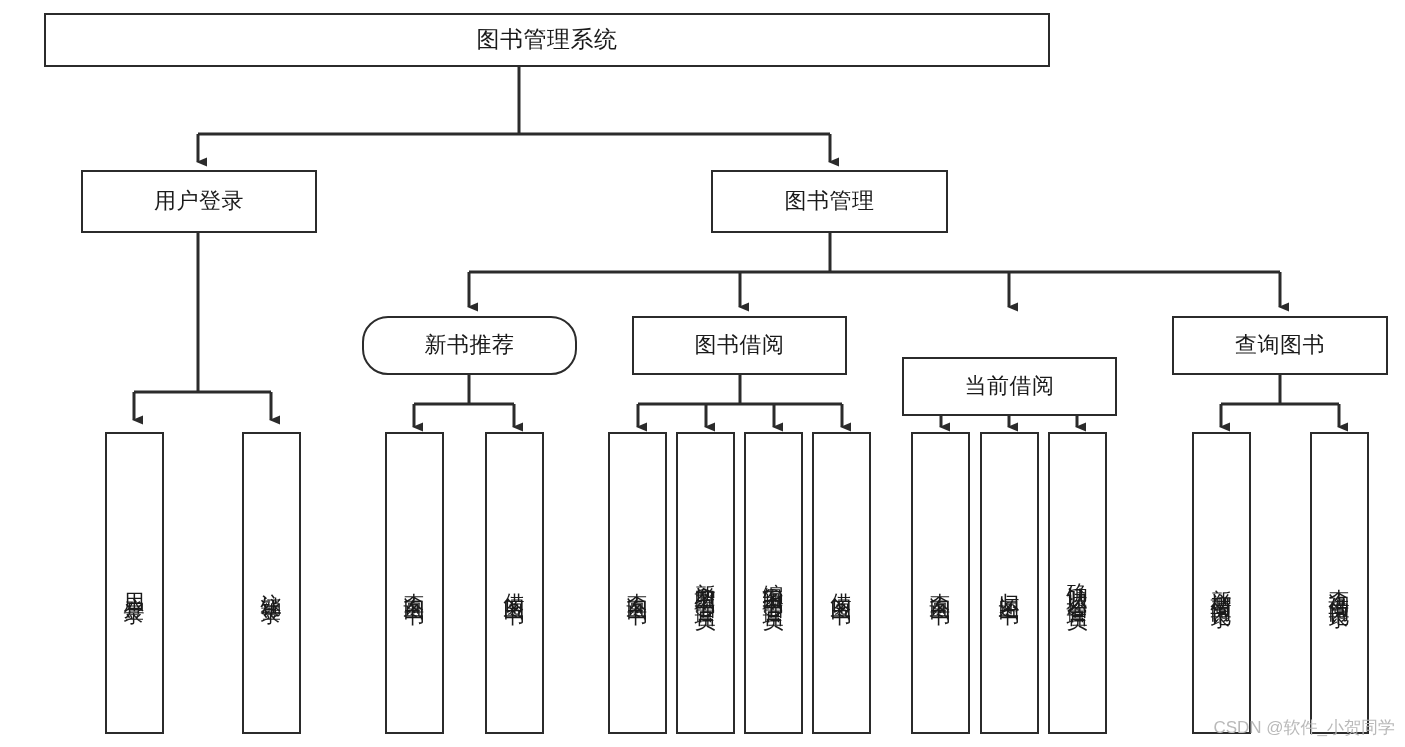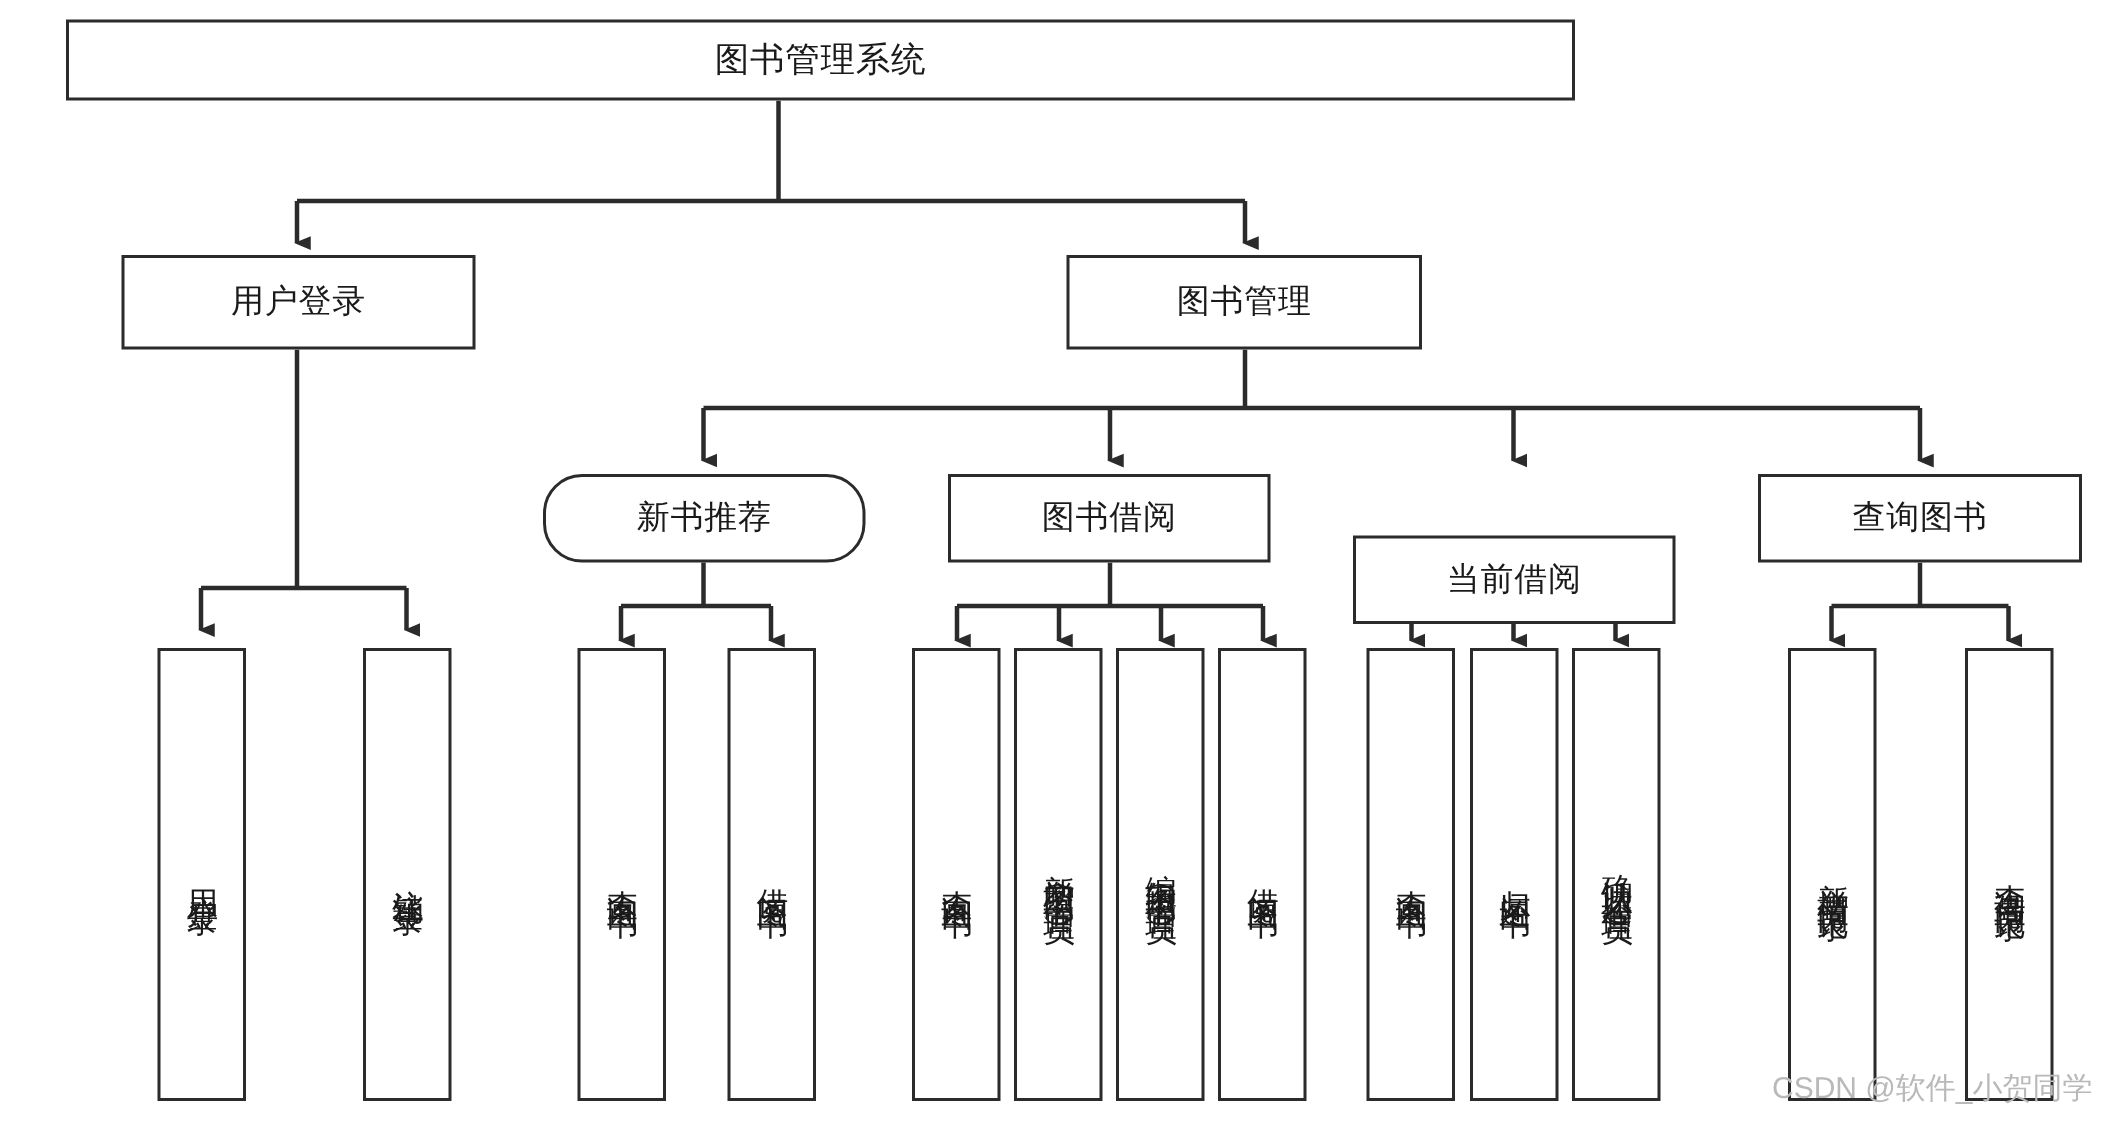--- a/index.html
+++ b/index.html
@@ -60,21 +60,21 @@
   .leaf-box {
     align-items: center;
     justify-content: center;
     padding-top: 2px;
   }
   #watermark {
     position: absolute;
     right: 10px;
     bottom: 8px;
     font-family: "Liberation Sans", "DejaVu Sans", sans-serif;
-    font-size: 20px;
+    font-size: 17px;
     color: #b9b9b9;
     white-space: nowrap;
     pointer-events: none;
   }
 </style>
 </head>
 <body>
 
 <div id="diagram-root">
 

